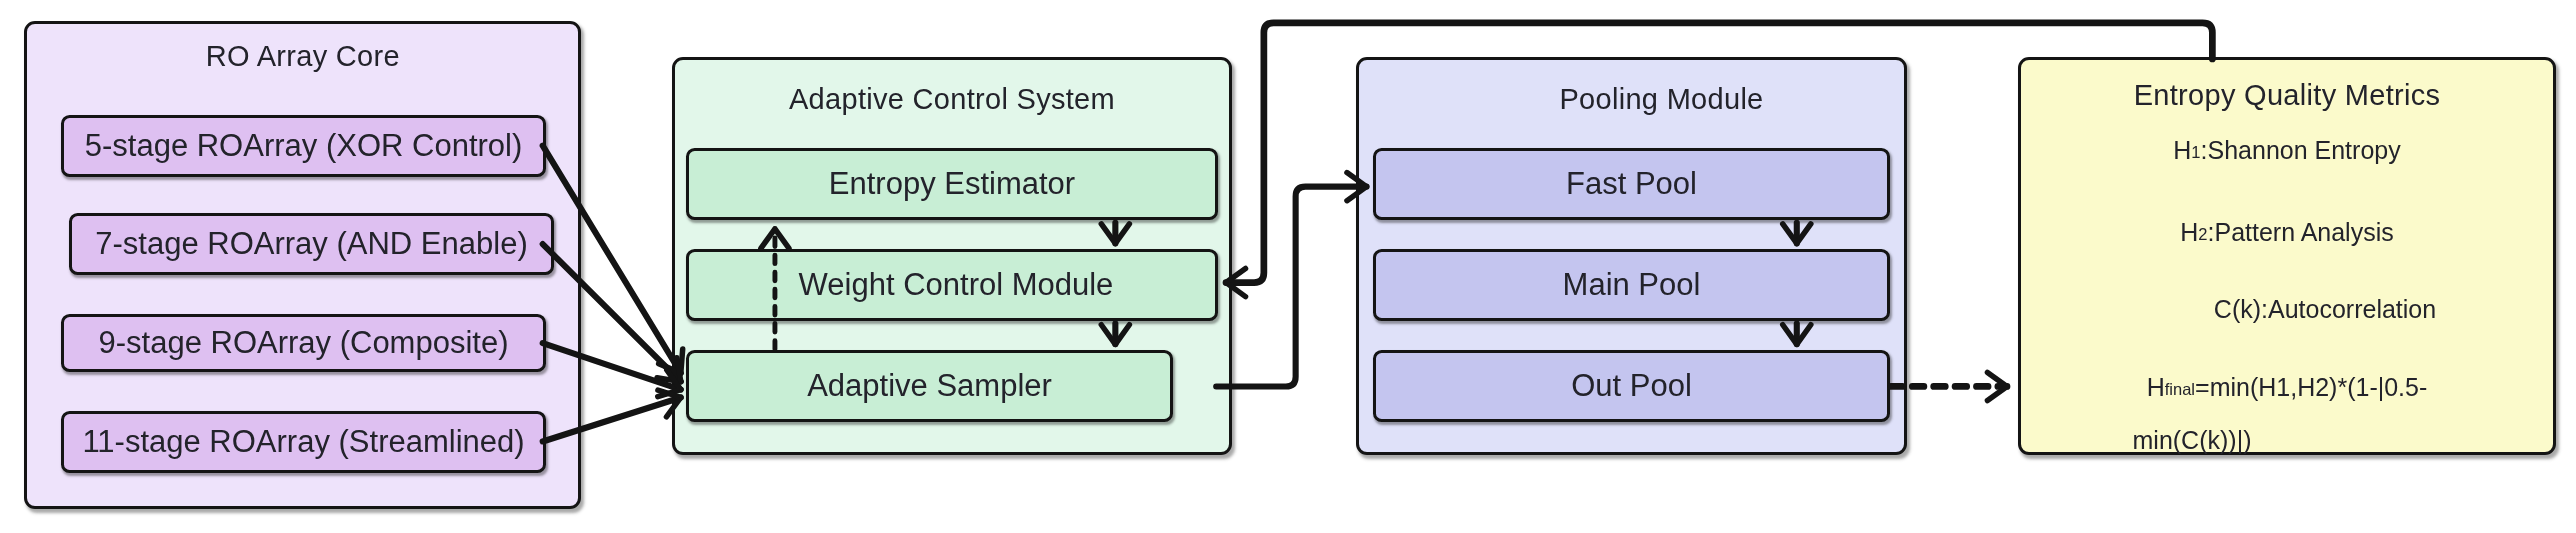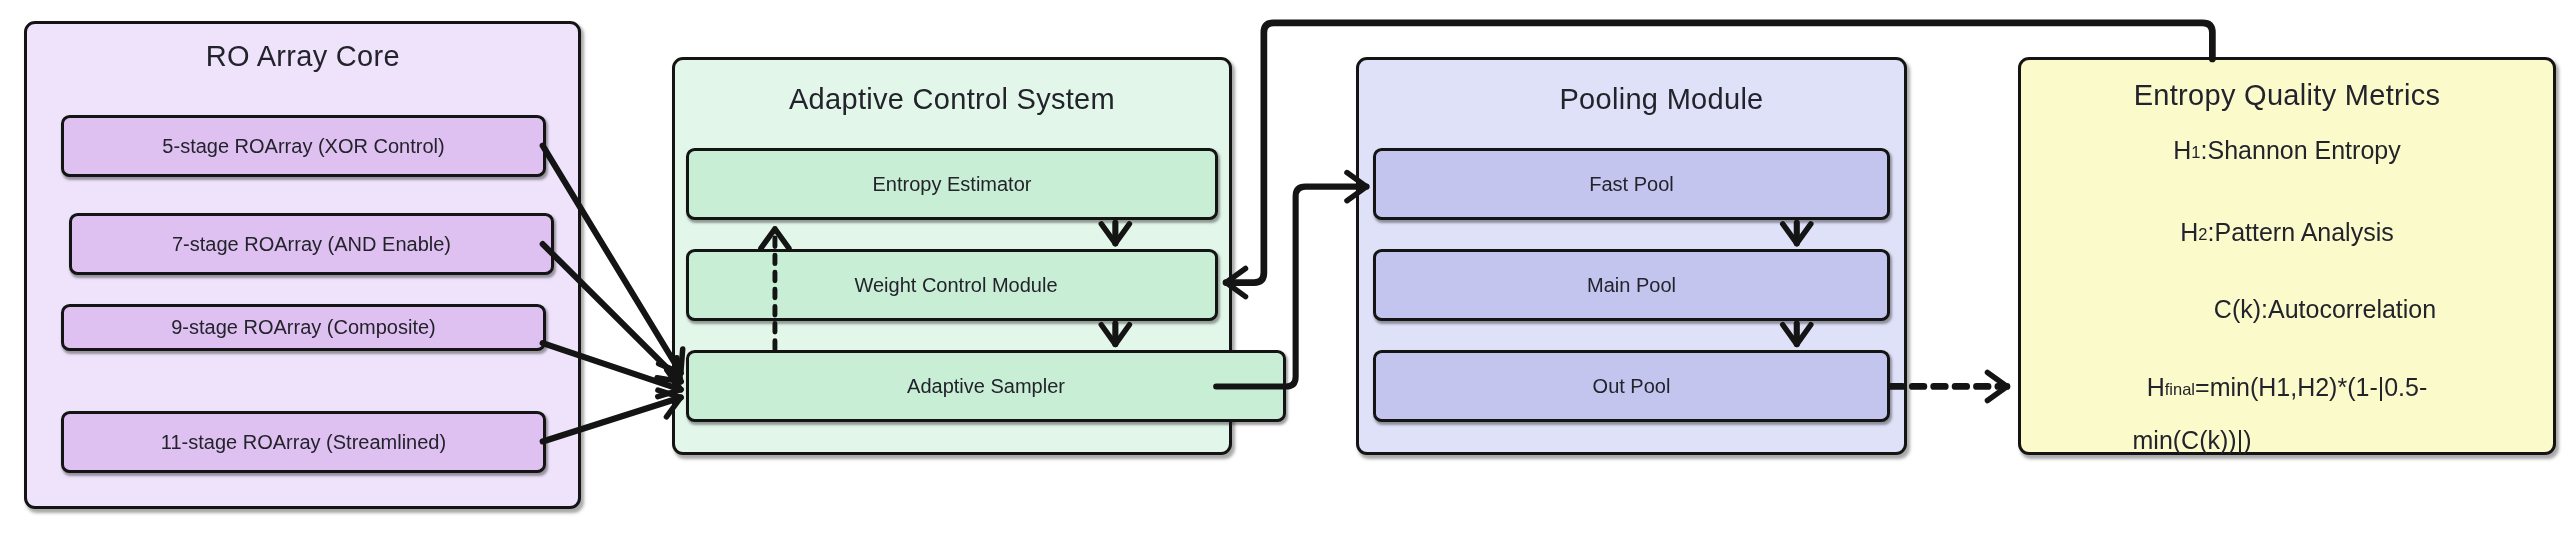--- a/index.html
+++ b/index.html
@@ -22,21 +22,21 @@
     text-align:center;
     font-size:29px;font-weight:400;
     letter-spacing:0.3px;
   }
   .node{
     position:absolute;box-sizing:border-box;
     border:3.7px solid var(--line,#141414);
     border-radius:8.6px;
     display:flex;align-items:center;justify-content:center;
     text-align:center;
-    font-size:20px;
+    font-size:31px;
     box-shadow:1.8px 2.4px 2.4px rgba(30,30,30,0.42);
   }
   .ro-bg{background:var(--ro-bg,#eee3fb);}
   .ro-item{background:var(--ro-item-bg,#dec0f1);}
   .acs-bg{background:var(--acs-bg,#e2f7ea);}
   .acs-item{background:var(--acs-item-bg,#c8eed5);}
   .pool-bg{background:var(--pool-bg,#dfe1f9);}
   .pool-item{background:var(--pool-item-bg,#c4c5ef);}
   .metrics-bg{background:var(--metrics-bg,#fbfacb);}
   .metric-line{
@@ -54,28 +54,28 @@
 </style>
 </head>
 <body>
 
 <div id="canvas">
 
   <div class="container-box ro-bg" style="left:24.4px;top:21.4px;width:557px;height:488px;"></div>
   <div class="group-title" style="left:24.4px;top:40px;width:557px;">RO Array Core</div>
   <div class="node ro-item" style="left:61px;top:115px;width:485px;height:62px;">5-stage ROArray (XOR Control)</div>
   <div class="node ro-item" style="left:61px;top:213px;width:485px;height:62px;margin-left:8px;">7-stage ROArray (AND Enable)</div>
-  <div class="node ro-item" style="left:61px;top:304px;width:485px;height:47px;">9-stage ROArray (Composite)</div>
+  <div class="node ro-item" style="left:61px;top:314px;width:485px;height:58px;">9-stage ROArray (Composite)</div>
   <div class="node ro-item" style="left:61px;top:411px;width:485px;height:62px;">11-stage ROArray (Streamlined)</div>
 
   <div class="container-box acs-bg" style="left:672px;top:57px;width:560px;height:398px;"></div>
   <div class="group-title" style="left:672px;top:83px;width:560px;">Adaptive Control System</div>
   <div class="node acs-item" style="left:686px;top:148px;width:532px;height:72px;">Entropy Estimator</div>
   <div class="node acs-item" style="left:686px;top:249px;width:532px;height:72px;padding-left:8px;">Weight Control Module</div>
-  <div class="node acs-item" style="left:686px;top:350px;width:600px;height:72px;">Adaptive Sampler</div>
+  <div class="node acs-item" style="left:686px;top:350px;width:487px;height:72px;">Adaptive Sampler</div>
 
   <div class="container-box pool-bg" style="left:1356px;top:57px;width:551px;height:398px;"></div>
   <div class="group-title" style="left:1356px;top:83px;width:611px;">Pooling Module</div>
   <div class="node pool-item" style="left:1373px;top:148px;width:517px;height:72px;">Fast Pool</div>
   <div class="node pool-item" style="left:1373px;top:249px;width:517px;height:72px;">Main Pool</div>
   <div class="node pool-item" style="left:1373px;top:350px;width:517px;height:72px;">Out Pool</div>
 
   <div class="container-box metrics-bg" style="left:2018px;top:57px;width:538px;height:398px;"></div>
   <div class="group-title" style="left:2018px;top:79px;width:538px;">Entropy Quality Metrics</div>
 

